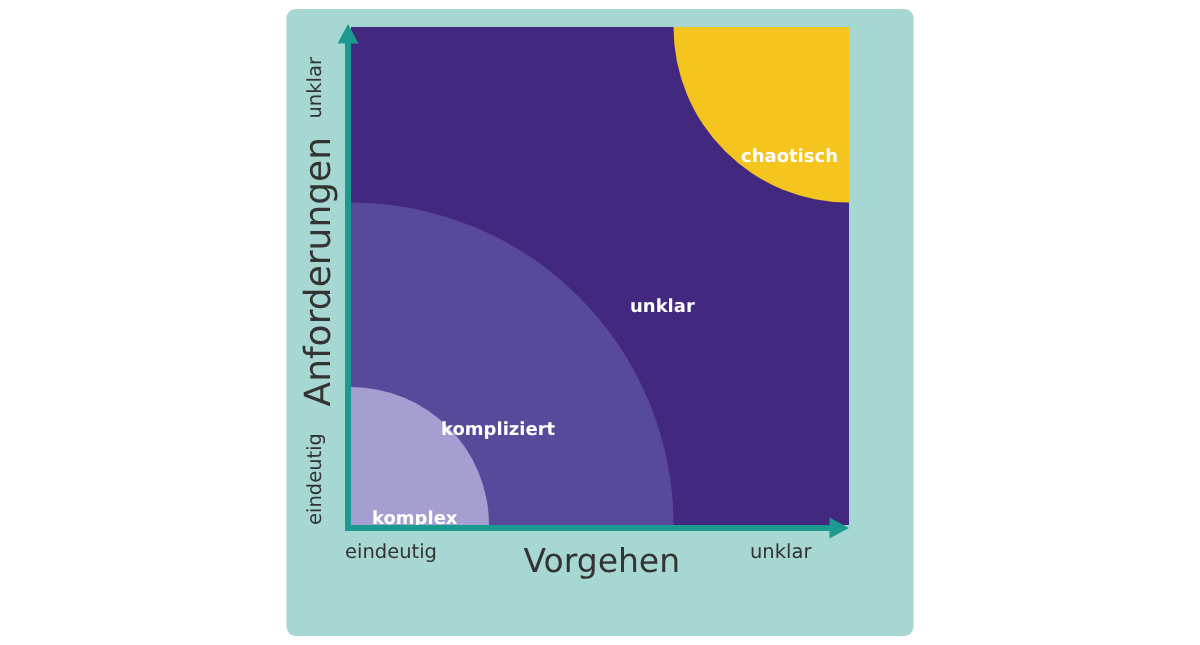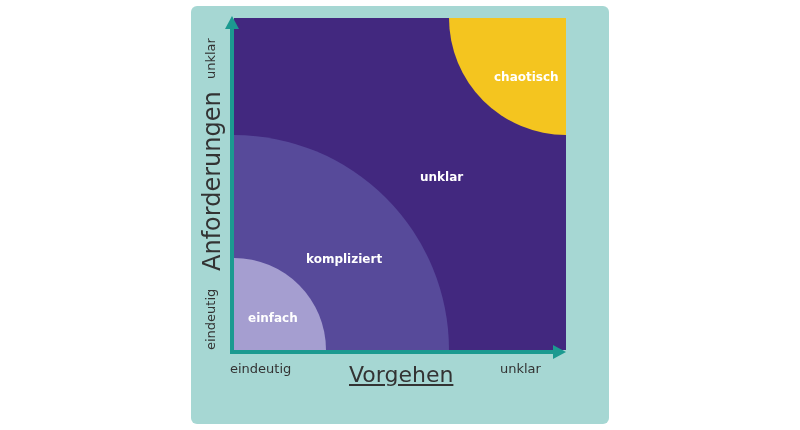--- a/index.html
+++ b/index.html
@@ -6,51 +6,51 @@
     body { width: 800px; height: 430px; position: relative; overflow: hidden;
            font-family: "DejaVu Sans", sans-serif; }
     .panel { position: absolute; left: 191px; top: 6px; width: 418px; height: 418px;
              background: #a6d7d3; border-radius: 6px; }
     .plot { position: absolute; left: 43px; top: 12px; width: 332px; height: 332px;
             background: #42287f; overflow: hidden; }
     .zone { position: absolute; border-radius: 50%; }
     .komp { width: 430px; height: 430px; left: -215px; bottom: -215px; background: #574a9a; }
     .einf { width: 184px; height: 184px; left: -92px; bottom: -92px; background: #a59ed0; }
     .chao { width: 234px; height: 234px; right: -117px; top: -117px; background: #f4c51f; }
-    .zlabel { position: absolute; color: #ffffff; font-weight: bold; font-size: 12px; }
+    .zlabel { position: absolute; color: #ffffff; font-weight: bold; font-size: 12px; margin-top: 27px; }
     .axis-v { position: absolute; left: 39px; top: 18px; width: 4px; height: 330px; background: #1c9a90; }
     .axis-h { position: absolute; left: 39px; top: 344px; width: 325px; height: 4px; background: #1c9a90; }
     .arrow-up { position: absolute; left: 34px; top: 10px; width: 0; height: 0;
                 border-left: 7px solid transparent; border-right: 7px solid transparent;
                 border-bottom: 13px solid #1c9a90; }
     .arrow-right { position: absolute; left: 362px; top: 339px; width: 0; height: 0;
                    border-top: 7px solid transparent; border-bottom: 7px solid transparent;
                    border-left: 13px solid #1c9a90; }
     .txt { position: absolute; color: #333; white-space: nowrap; }
     .rot { transform: rotate(-90deg); transform-origin: left top; }
   </style>
 </head>
 <body>
 
 <div class="panel">
   <div class="plot">
     <div class="zone komp"></div>
     <div class="zone einf"></div>
     <div class="zone chao"></div>
-    <span class="zlabel" style="left:14px; top:293px;">einfach</span>
-    <span class="zlabel" style="left:72px; top:234px;text-align:right;">kompliziert</span>
+    <span class="zlabel" style="left:14px; top:293px;">komplex</span>
+    <span class="zlabel" style="left:60px; top:234px;text-align:right;">kompliziert</span>
     <span class="zlabel" style="left:186px; top:152px;">unklar</span>
     <span class="zlabel" style="left:260px; top:52px;">chaotisch</span>
   </div>
 
   <div class="axis-v"></div>
   <div class="arrow-up"></div>
   <div class="axis-h"></div>
   <div class="arrow-right"></div>
 
   <span class="txt rot" style="left:12px; top:73px; font-size:13px;">unklar</span>
   <span class="txt rot" style="left:7px; top:265px; font-size:24px;">Anforderungen</span>
   <span class="txt rot" style="left:12px; top:344px; font-size:13px;">eindeutig</span>
 
   <span class="txt" style="left:39px; top:355px; font-size:13px;">eindeutig</span>
-  <span class="txt" style="left:158px; top:356px; font-size:22px;text-decoration:underline;">Vorgehen</span>
+  <span class="txt" style="left:158px; top:356px; font-size:22px;">Vorgehen</span>
   <span class="txt" style="left:309px; top:355px; font-size:13px;">unklar</span>
 </div>
 
 </body></html>

